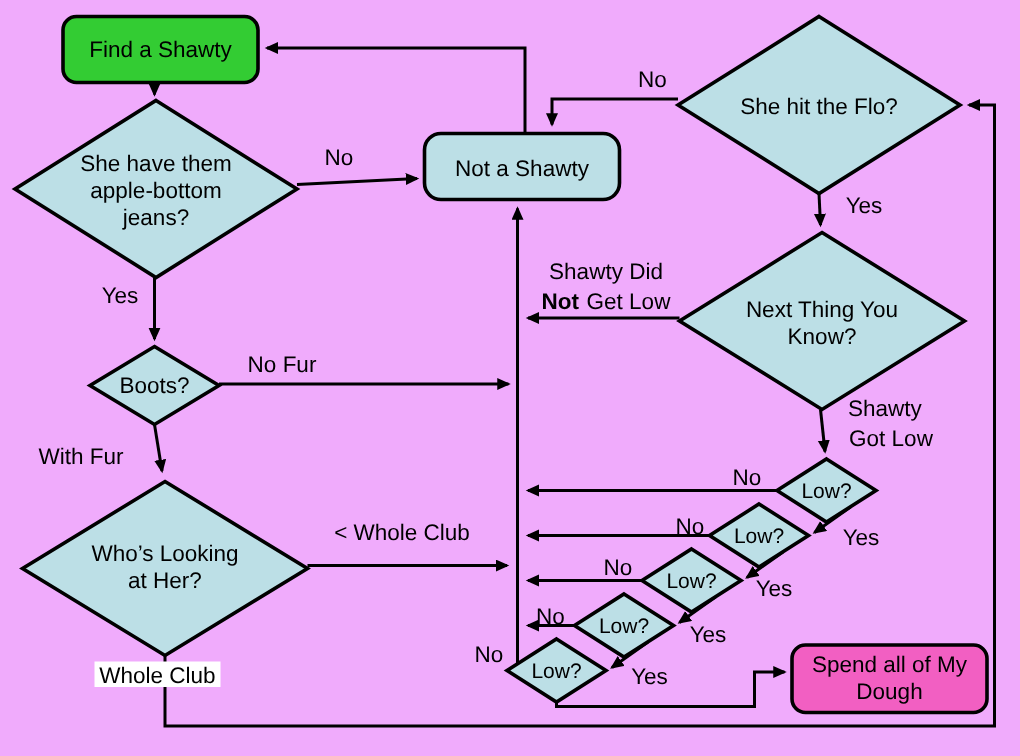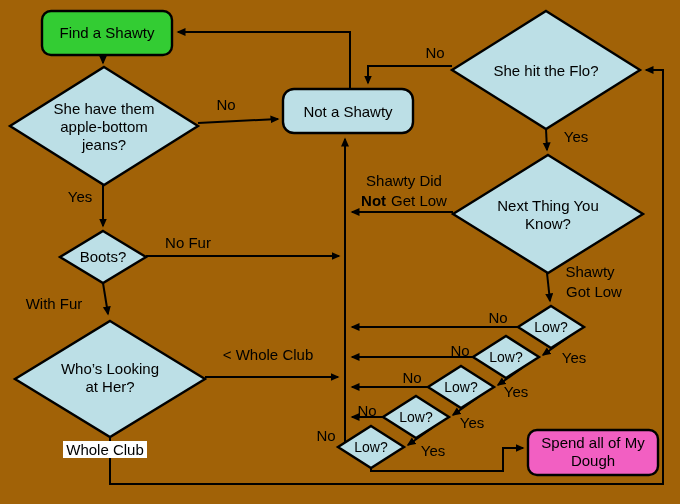--- a/index.html
+++ b/index.html
@@ -1,16 +1,16 @@
 <!DOCTYPE html>
 <html><head>
 <meta charset="utf-8">
 <style>
   html,body{margin:0;padding:0;background:#fff;}
-  #stage{position:relative;width:680px;height:504px;background:#a16207;overflow:hidden;}
+  #stage{position:relative;width:680px;height:504px;background:#f0abfc;overflow:hidden;}
   svg{display:block;font-family:"Liberation Sans",sans-serif;}
   text{fill:#000;font-size:15px;font-family:"Liberation Sans",sans-serif;}
   .node-shape{stroke:#000;stroke-width:2.4px;}
   .edge{stroke:#000;stroke-width:2px;fill:none;}
   .lbl{font-size:15px;}
   .small{font-size:14px;}
   .b{font-weight:bold;}
 </style>
 </head>
 <body>

